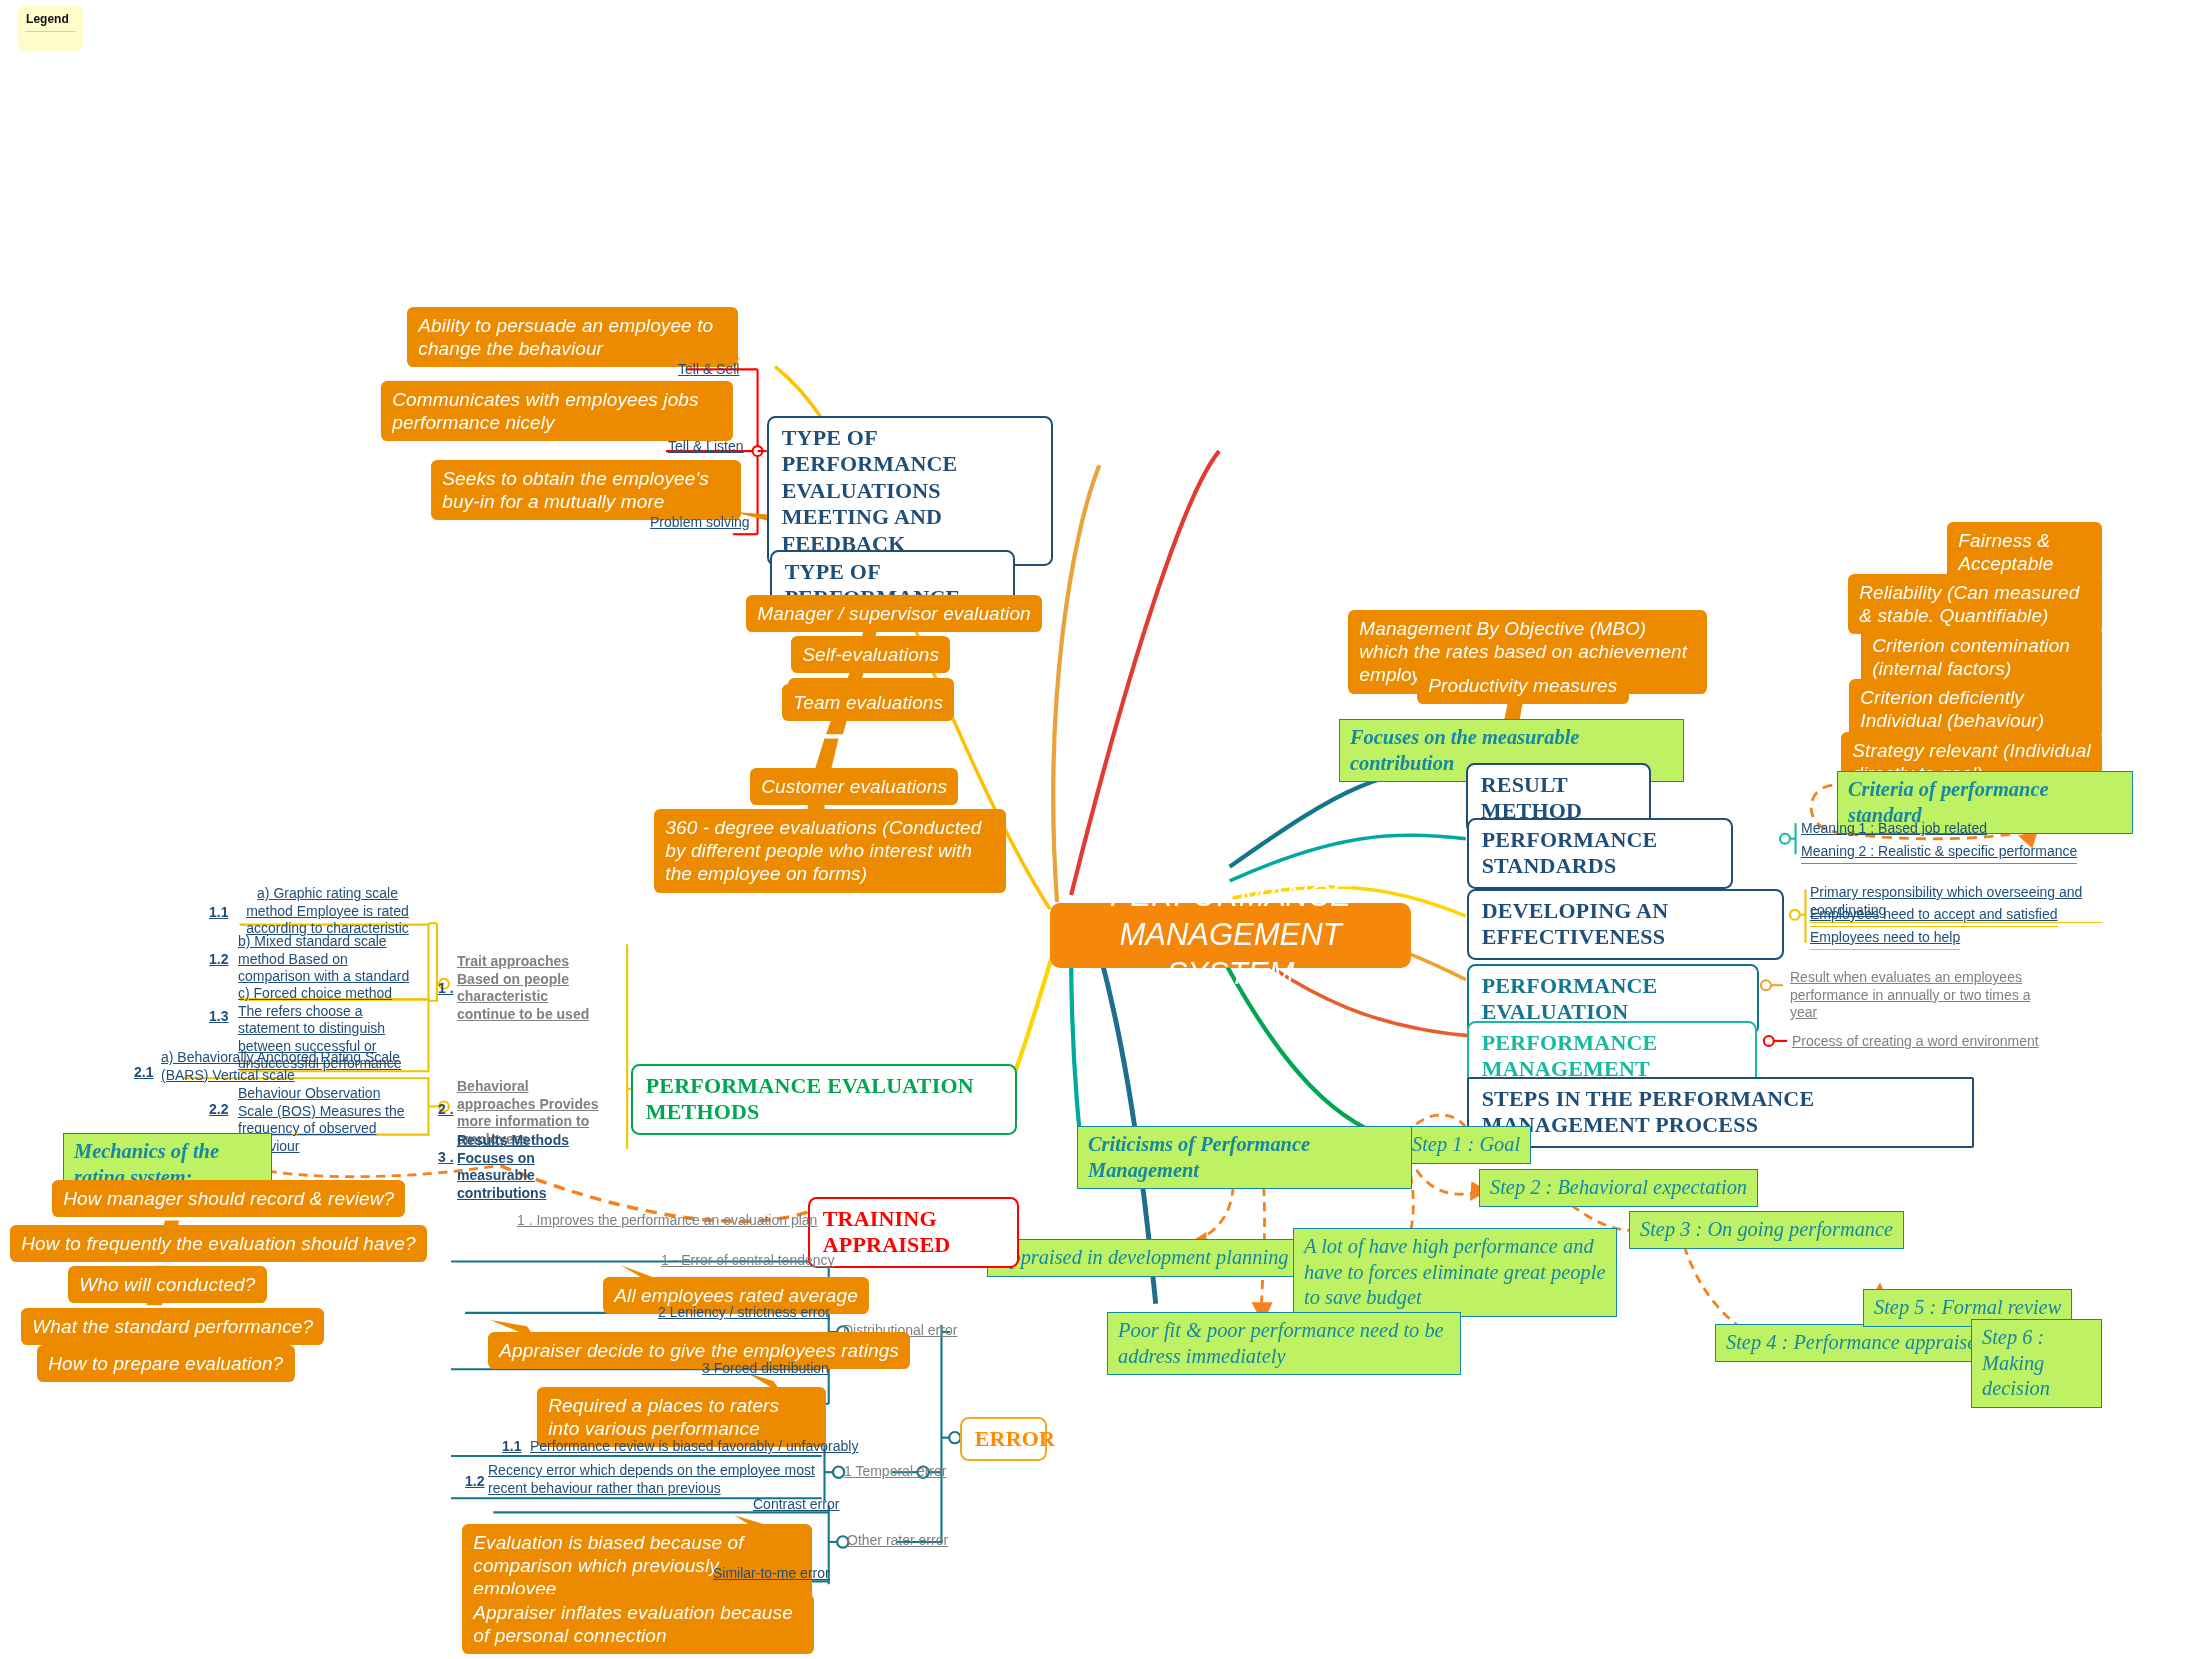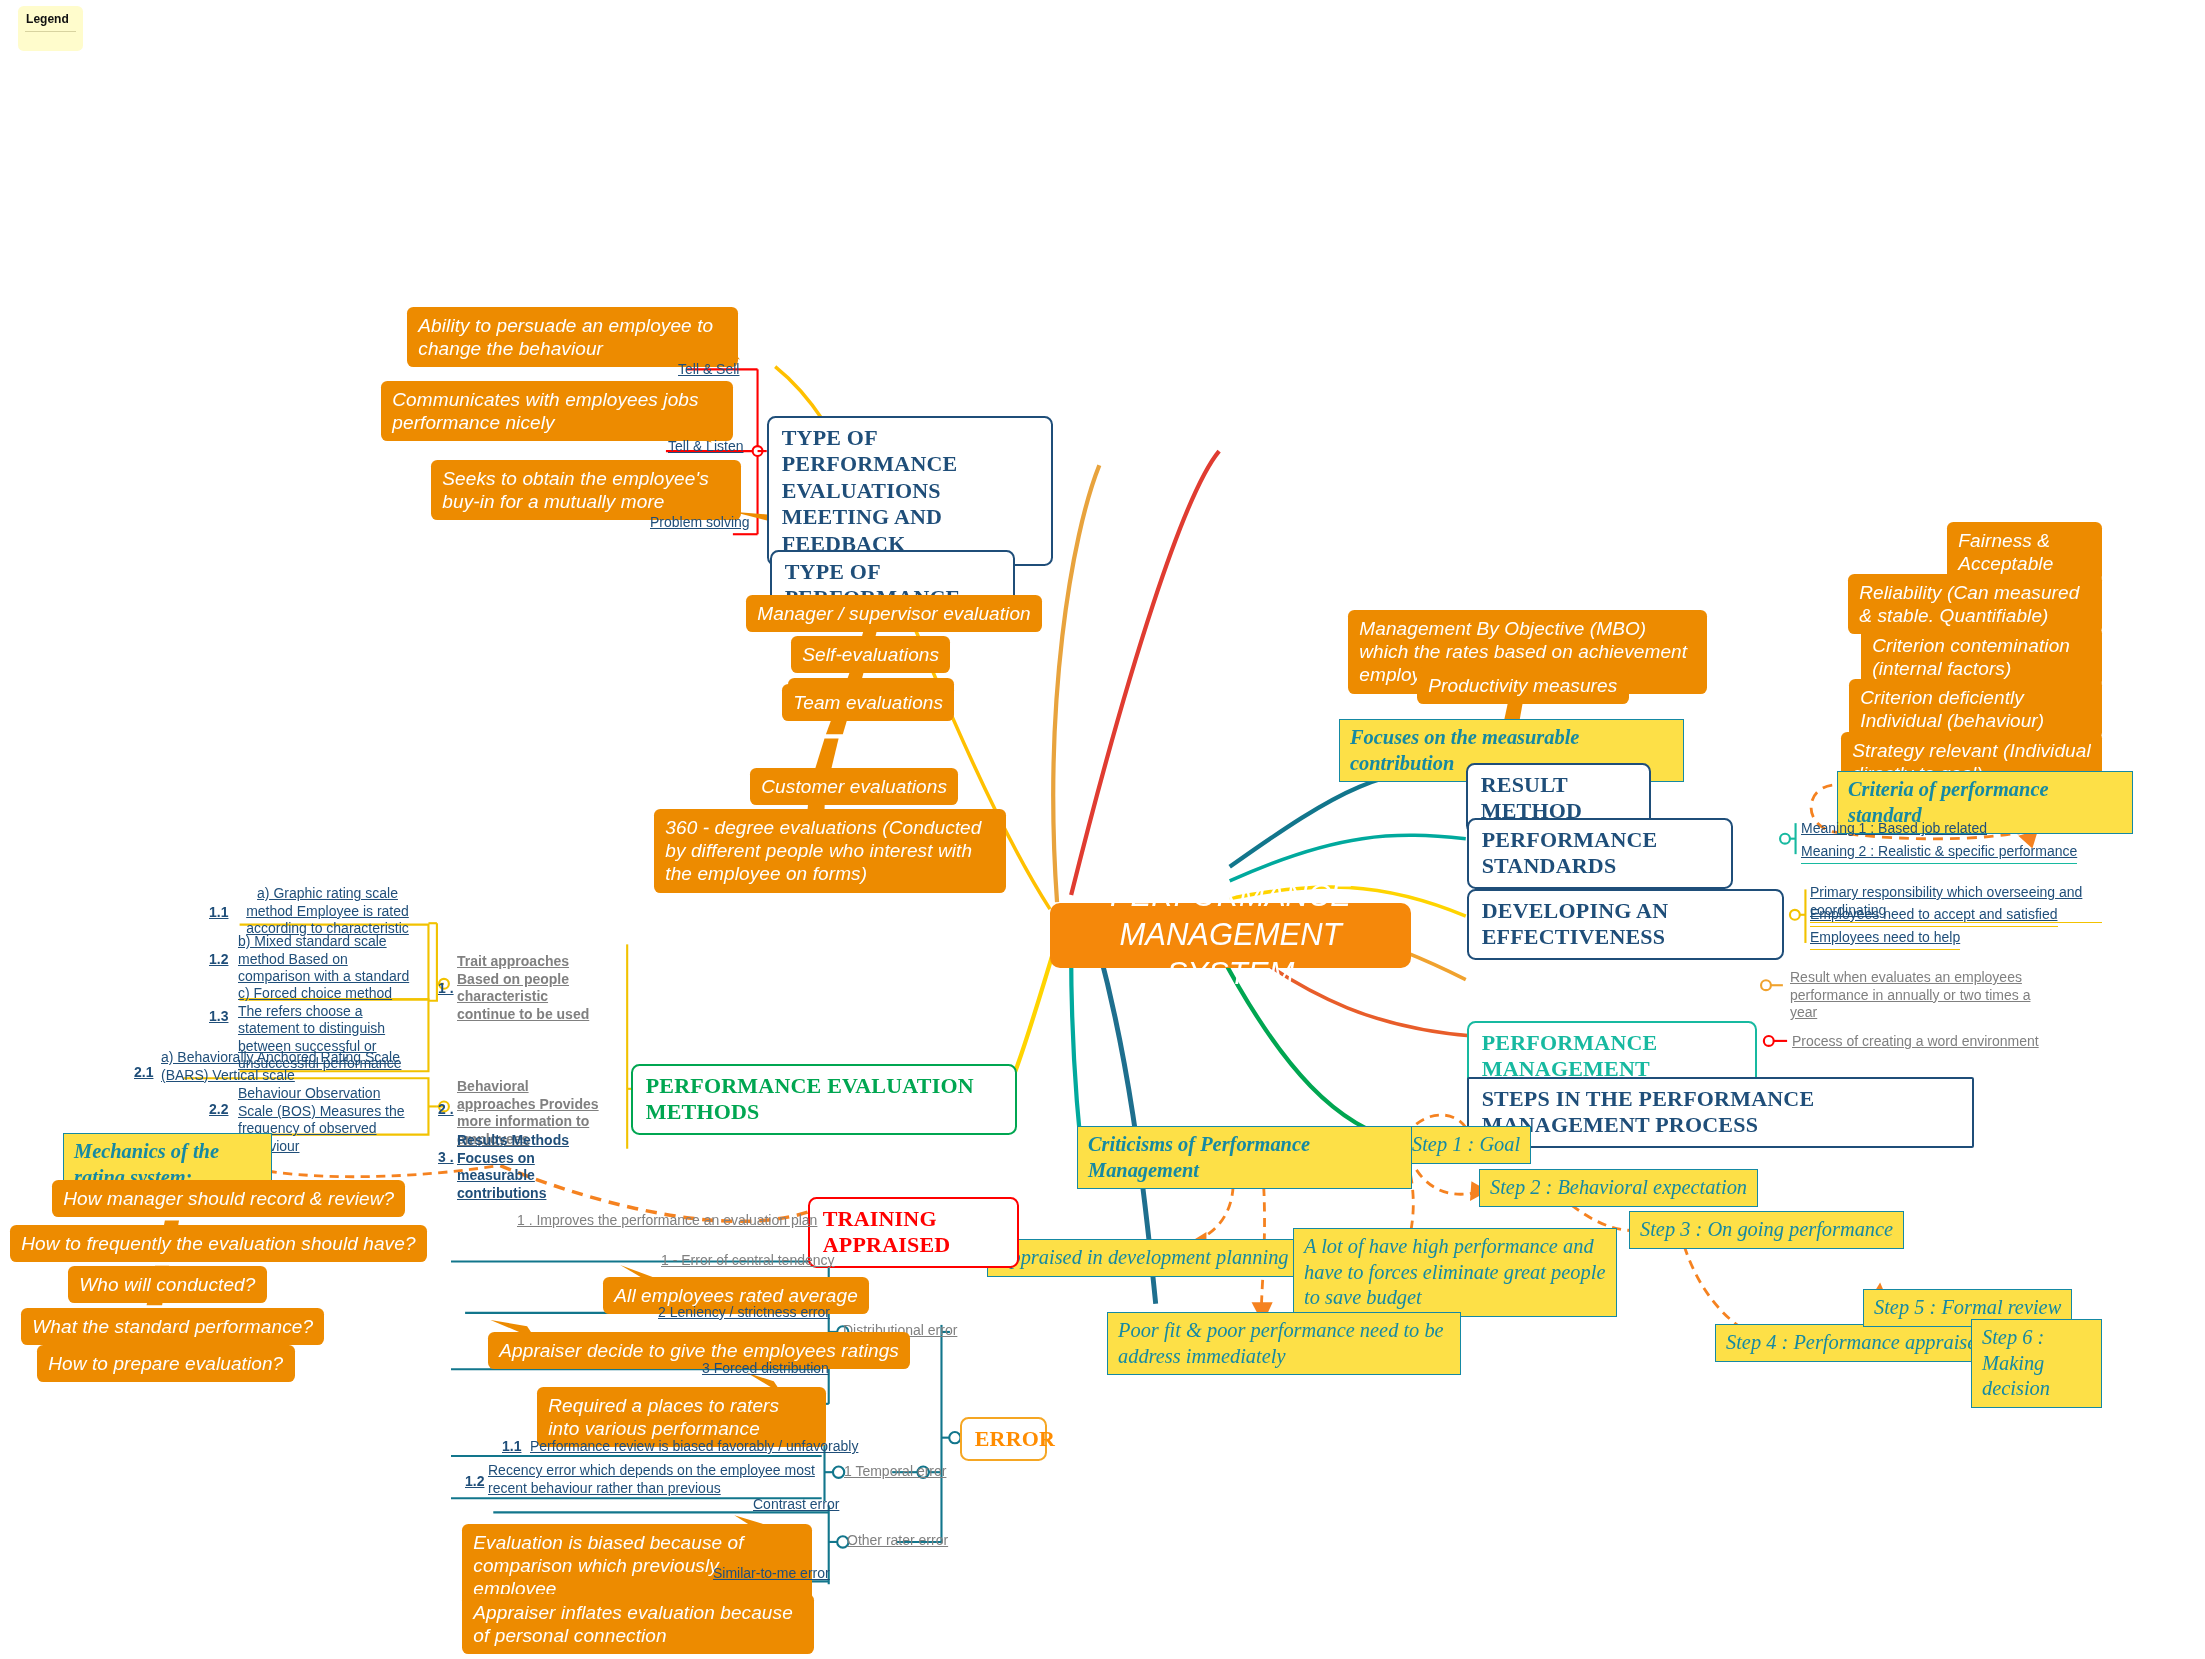--- a/index.html
+++ b/index.html
@@ -19,21 +19,21 @@
       color:#1F4E79;font-family:"Liberation Serif",serif;font-weight:bold;
       padding:7px 12.7px;font-size:22px;line-height:1.2;letter-spacing:0.2px;}
   .bx.sq{border-radius:2.1px;}
   .bx.green{border-color:#00A651;color:#00A651;}
   .bx.red{border-color:#FF0000;color:#FF0000;}
   .bx.orangetxt{border-color:#F5A623;color:#FF8C00;}
   .bx.mgmt{border-color:#17B9A0;color:#17B9A0;}
   .bx.eval{border-color:#12768C;color:#12768C;}
 
   
-  .sb{background:#fde047;border:1.4px solid #1589A3;color:#1589A3;
+  .sb{background:#bef264;border:1.4px solid #1589A3;color:#1589A3;
       font-family:"Liberation Serif",serif;font-style:italic;
       font-size:20.4px;line-height:1.25;padding:5px 10px;}
   .sb.b{font-weight:bold;}
 
   
   .lbl{color:#1F4E79;font-size:14px;line-height:1.25;text-decoration:underline;}
   .lbl.grey{color:#808080;}
   .lbl.bold{font-weight:bold;}
 
   .center{position:absolute;background:#F5880A;color:#ffffff;border-radius:10px;
@@ -242,20 +242,21 @@
 
 <div class="node bx" style="left:1467px;top:818px;width:266px;">PERFORMANCE STANDARDS</div>
 <div class="node lbl" style="left:1801px;top:820px;">Meaning 1 :  Based job related</div>
 <div class="node lbl ut" style="left:1801px;top:843px;padding-bottom:2.8px;">Meaning 2 :  Realistic &amp; specific performance</div>
 
 <div class="node bx" style="left:1467px;top:889px;width:317px;">DEVELOPING AN EFFECTIVENESS</div>
 <div class="node lbl u" style="left:1810px;top:884px;padding-bottom:2.8px;">Primary responsibility which overseeing and coordinating</div>
 <div class="node lbl u" style="left:1810px;top:906px;padding-bottom:2.8px;">Employees need to accept and satisfied</div>
 <div class="node lbl u" style="left:1810px;top:929px;padding-bottom:2.8px;">Employees need to help</div>
 
+<div class="node bx eval" style="left:1467px;top:964px;width:292px;">PERFORMANCE EVALUATION</div>
 <div class="node lbl grey" style="left:1790px;top:969px;width:254px;">Result when evaluates an employees performance in annually or two times a year</div>
 
 <div class="node bx mgmt" style="left:1467px;top:1021px;width:290px;">PERFORMANCE MANAGEMENT</div>
 <div class="node lbl grey" style="left:1792px;top:1033px;width:268px;">Process of creating a word environment</div>
 
 <div class="node bx sq" style="left:1467px;top:1077px;width:507px;">STEPS IN THE PERFORMANCE MANAGEMENT PROCESS</div>
 <div class="node sb" style="left:1401px;top:1126px;">Step 1 : Goal</div>
 <div class="node sb" style="left:1479px;top:1169px;">Step 2 : Behavioral expectation</div>
 <div class="node sb" style="left:1629px;top:1211px;">Step 3 : On going performance</div>
 <div class="node sb" style="left:1715px;top:1324px;">Step 4 : Performance appraised</div>

